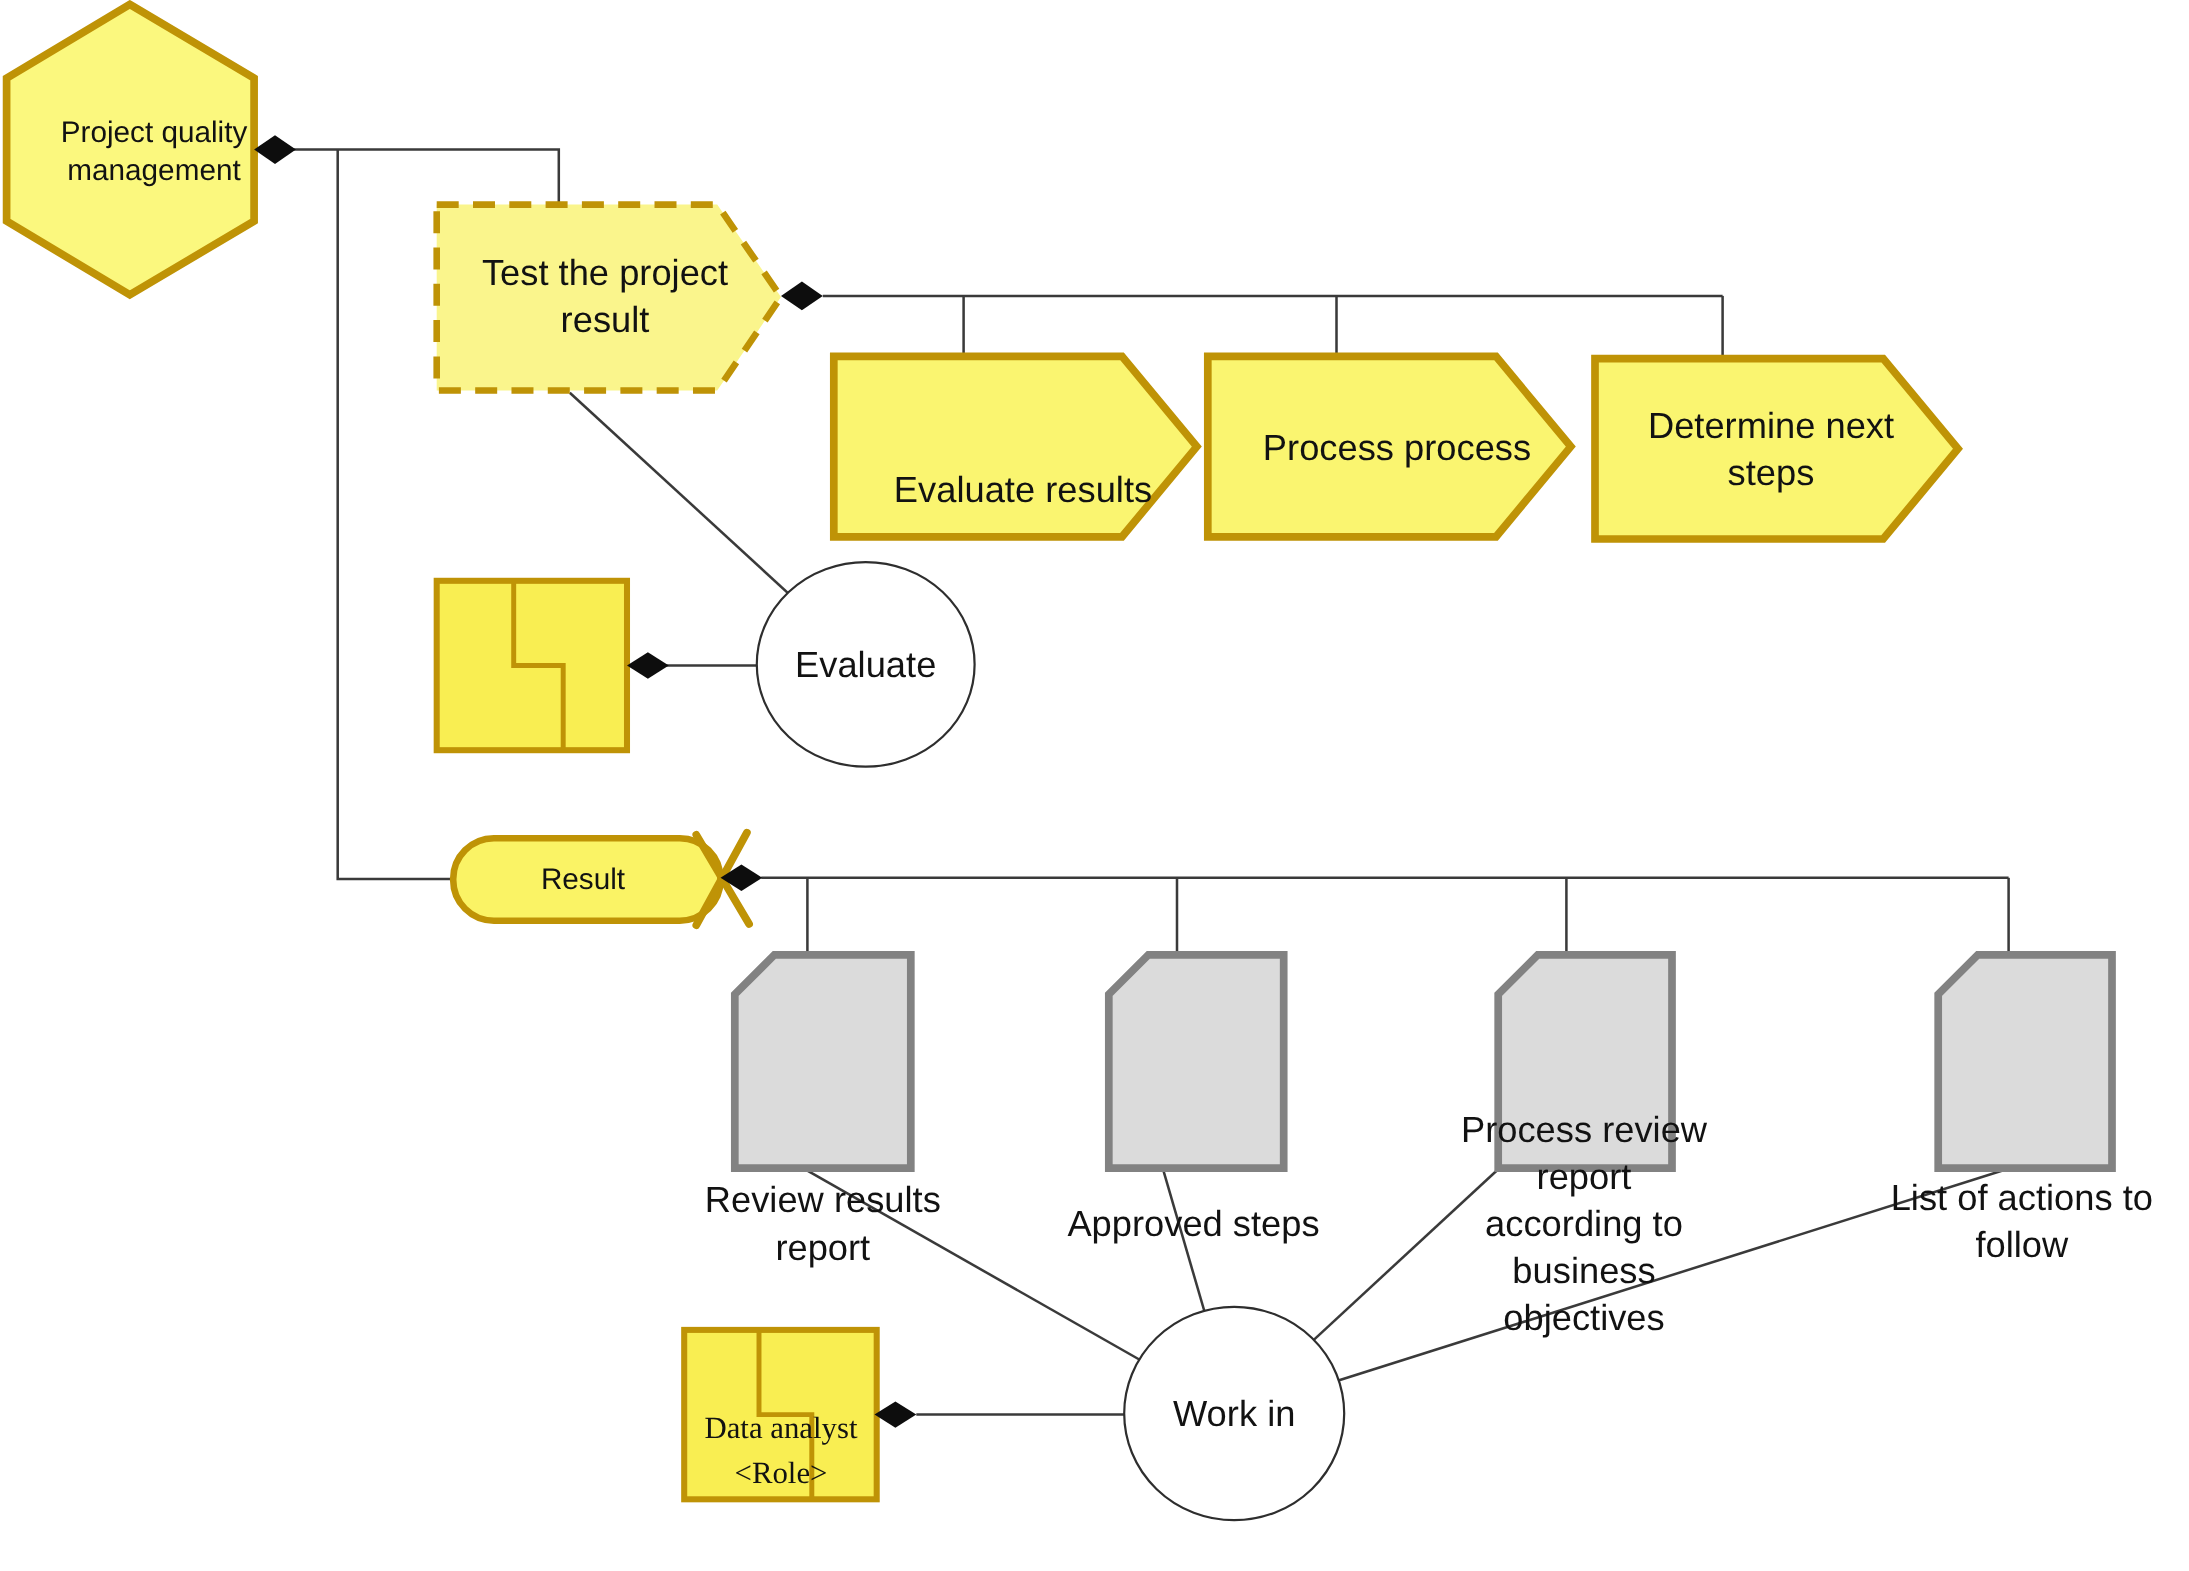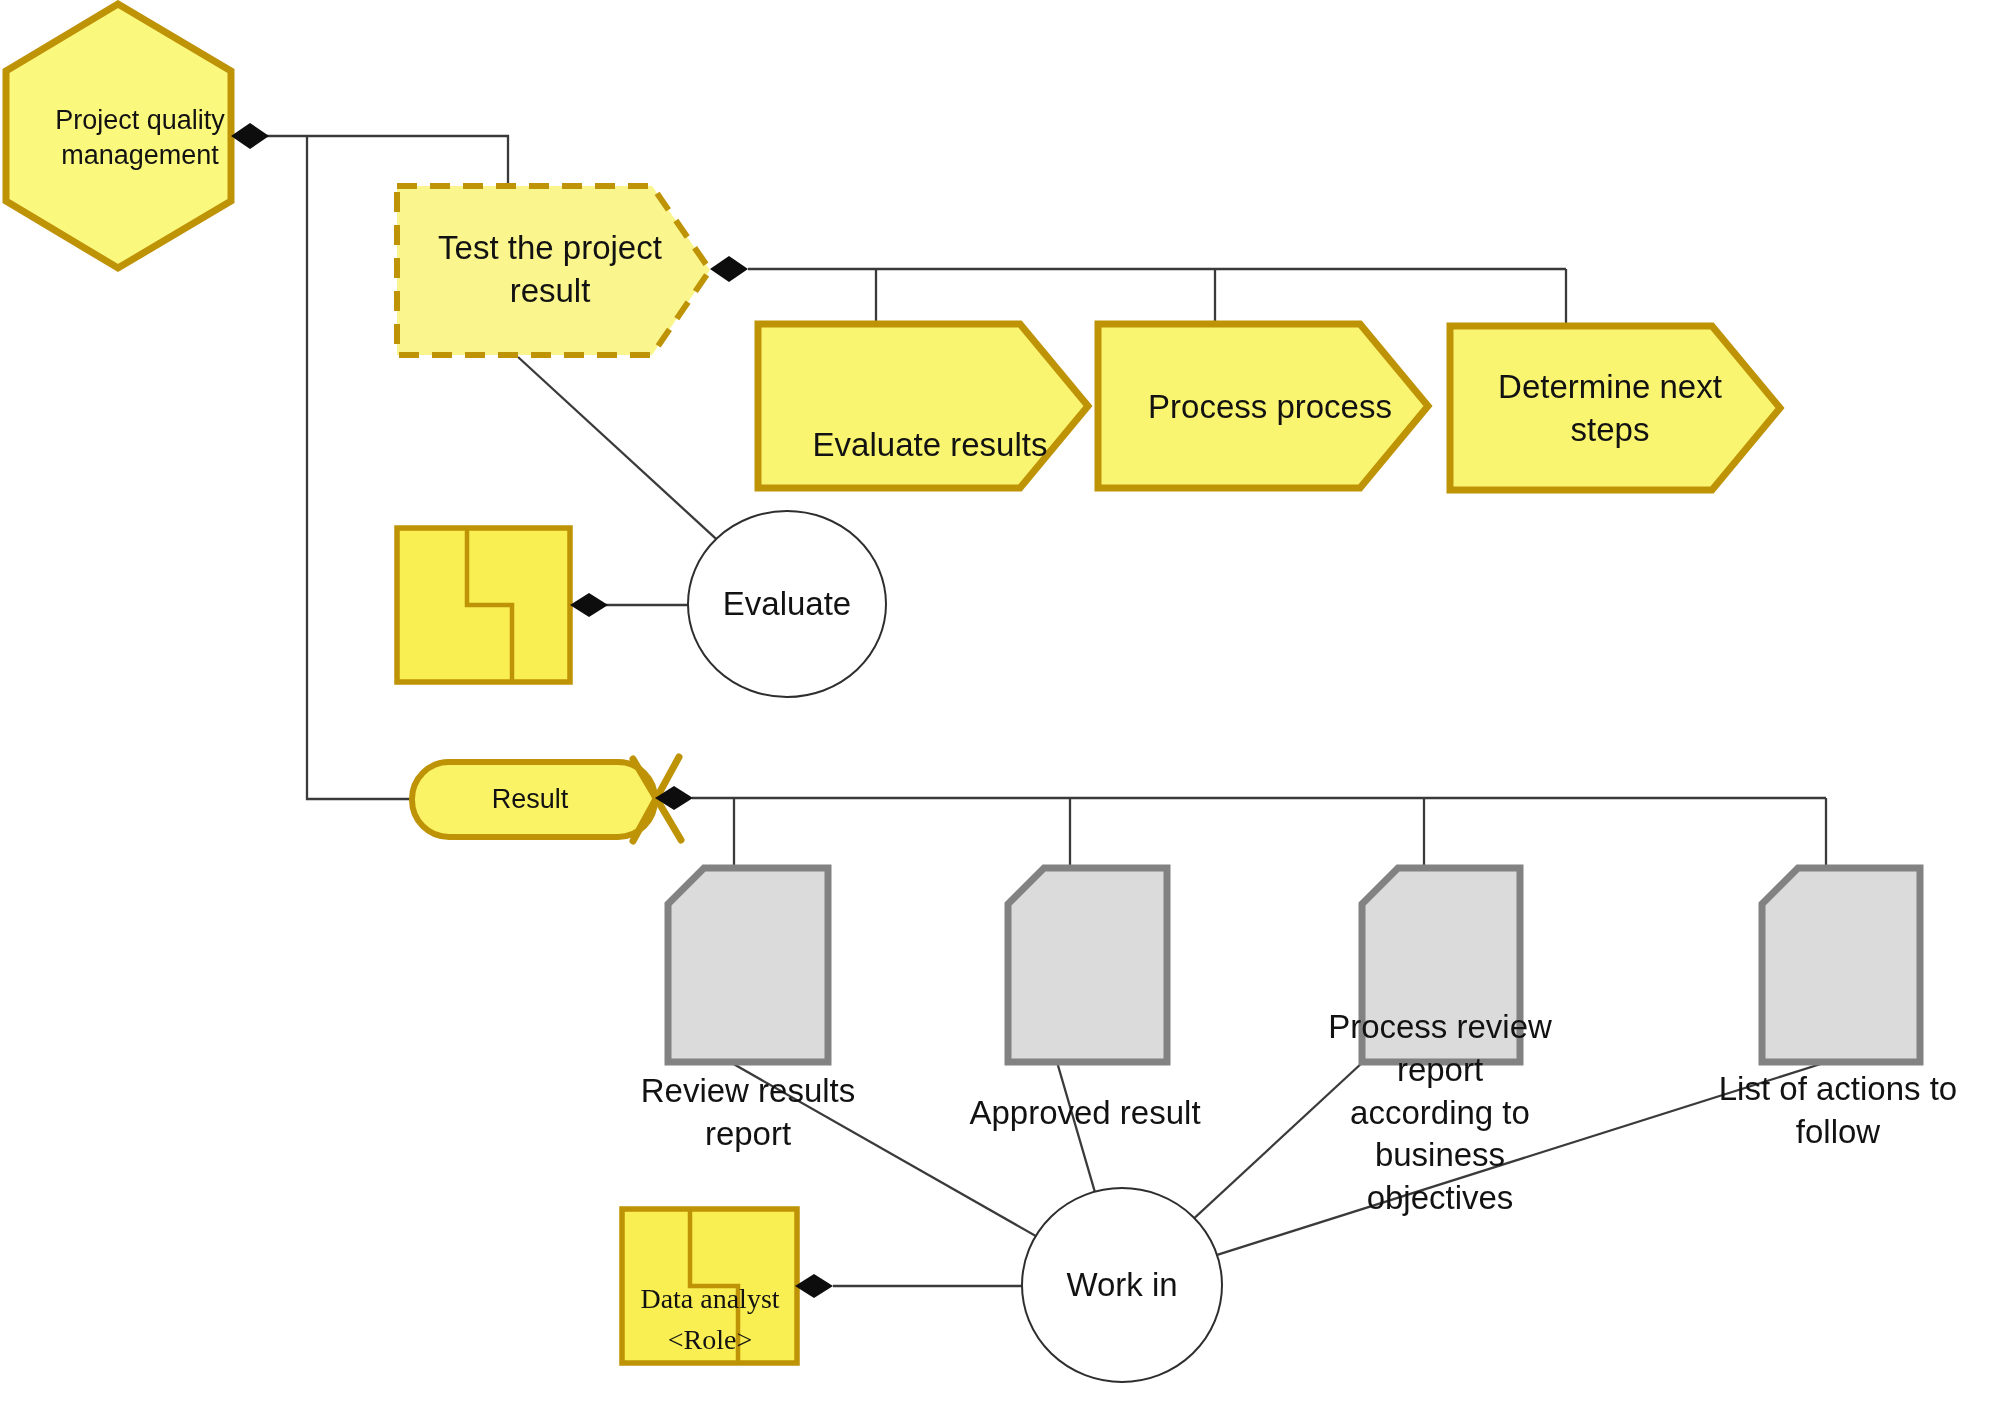--- a/index.html
+++ b/index.html
@@ -96,21 +96,21 @@
   <div class="lbl f26" style="left:1470px;top:372px;width:280px;height:74px;">Determine next
 steps</div>
 
 
   <div class="lbl f26" style="left:727px;top:587px;width:120px;height:34px;">Evaluate</div>
 
   <div class="lbl f27" style="left:430px;top:783px;width:200px;height:34px;">Result</div>
 
   <div class="lbl f26" style="left:615px;top:1095px;width:266px;height:36px;">Review results report</div>
 
-  <div class="lbl f26" style="left:952px;top:1095px;width:266px;height:36px;">Approved result</div>
+  <div class="lbl f26" style="left:952px;top:1095px;width:266px;height:36px;">Approved steps</div>
 
   <div class="lbl f26" style="left:1285px;top:1060px;width:310px;height:106px;">Process review report
 according to business
 objectives</div>
 
   <div class="lbl f26" style="left:1685px;top:1093px;width:306px;height:36px;">List of actions to follow</div>
 
   <div class="lbl f26" style="left:1062px;top:1268px;width:120px;height:34px;">Work in</div>
 
   <div class="lbl f28 org-font" style="left:600px;top:1288px;width:220px;height:64px;font-family:Liberation Serif, serif;">Data analyst

